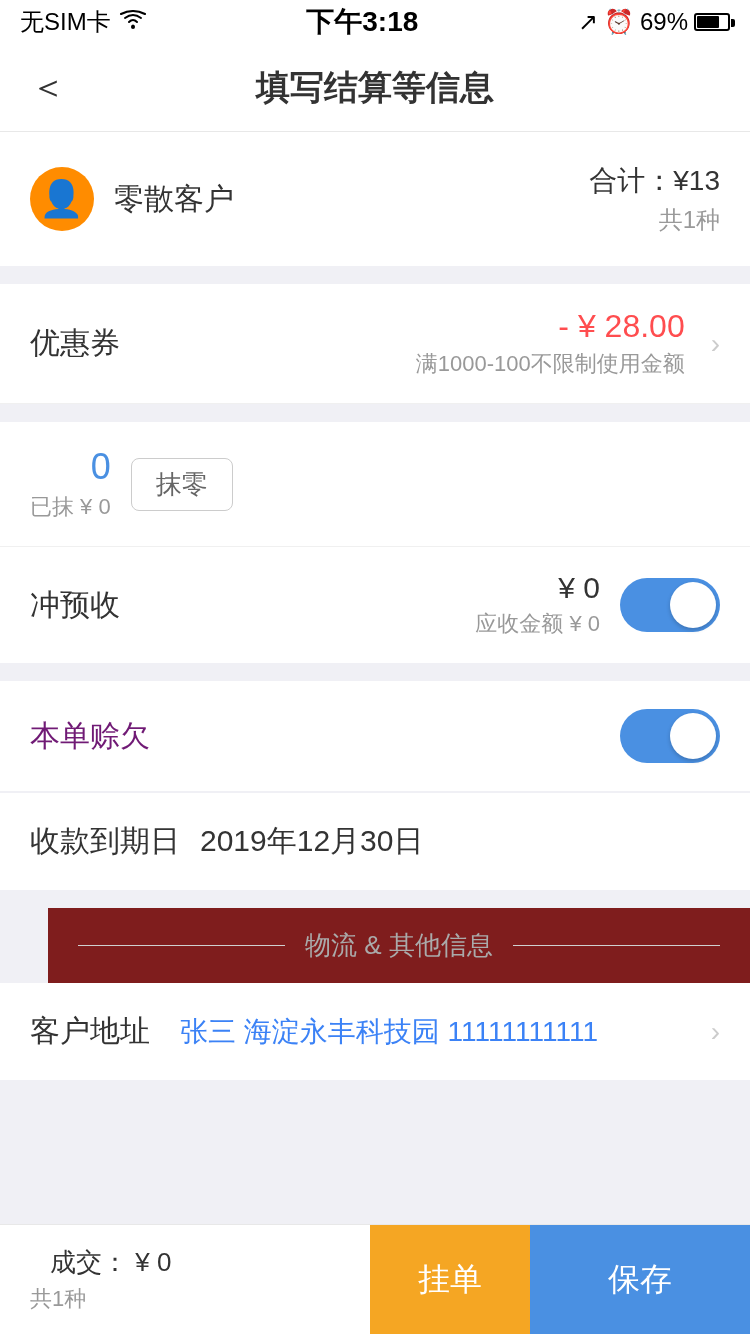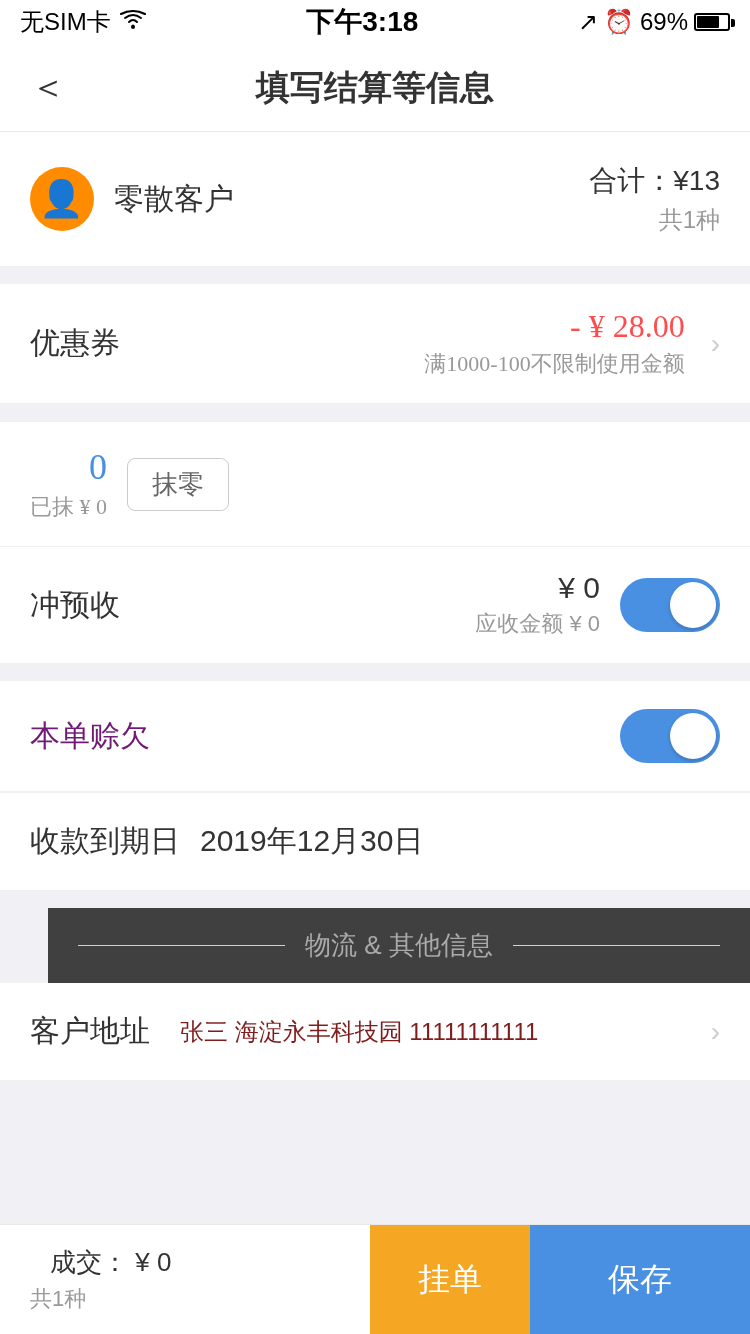--- a/index.html
+++ b/index.html
@@ -132,21 +132,20 @@
       color: #333;
       flex-shrink: 0;
     }
     .row-right {
       display: flex;
       align-items: center;
       gap: 16px;
     }
     .row-value {
       text-align: right;
-      font-family: Liberation Serif, serif;
     }
 
     
     .coupon-row {
       padding: 24px 30px;
       display: flex;
       align-items: center;
       justify-content: space-between;
       border-bottom: 1px solid #f0f0f0;
       min-height: 90px;
@@ -281,21 +280,21 @@
       color: #333;
       flex-shrink: 0;
     }
     .date-value {
       font-size: 30px;
       color: #333;
     }
 
     
     .logistics-divider {
-      background: #404040;
+      background: #7f1d1d;
       padding: 20px 30px;
       display: flex;
       align-items: center;
       gap: 20px;
       margin-left: 48px;
     }
     .logistics-line {
       flex: 1;
       height: 1px;
       background: #d0d0d0;
@@ -316,22 +315,22 @@
       justify-content: space-between;
       padding: 28px 30px;
     }
     .address-label {
       font-size: 30px;
       color: #333;
       flex-shrink: 0;
       margin-right: 30px;
     }
     .address-value {
-      font-size: 24px;
-      color: #7f1d1d;
+      font-size: 28px;
+      color: #3b82f6;
       flex: 1;
     }
     .address-chevron {
       font-size: 28px;
       color: #ccc;
       margin-left: 10px;
     }
 
     
     .bottom-bar {

